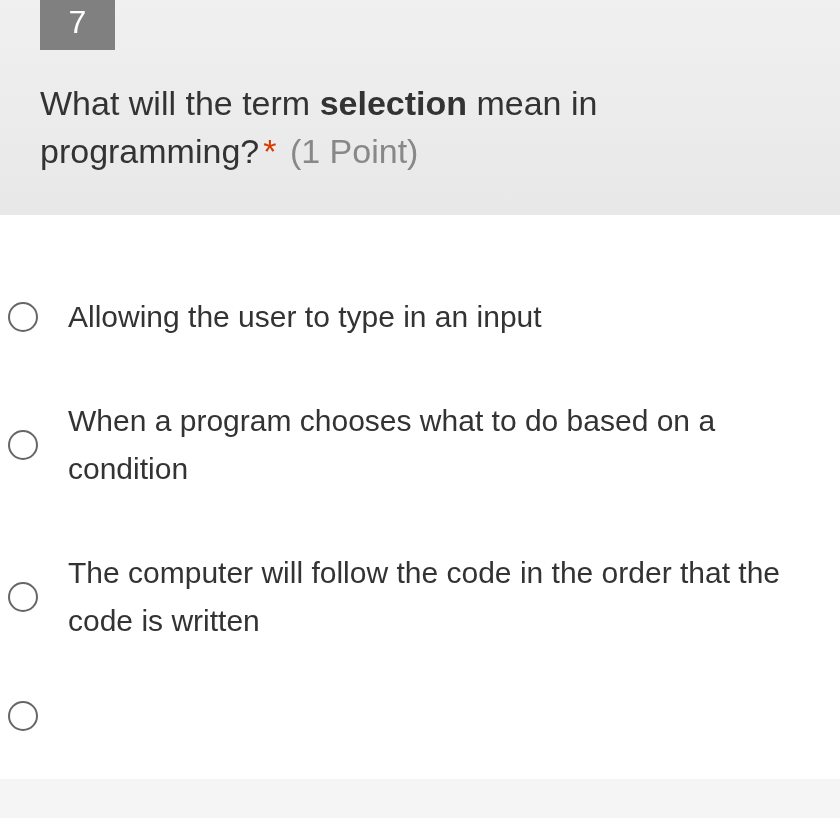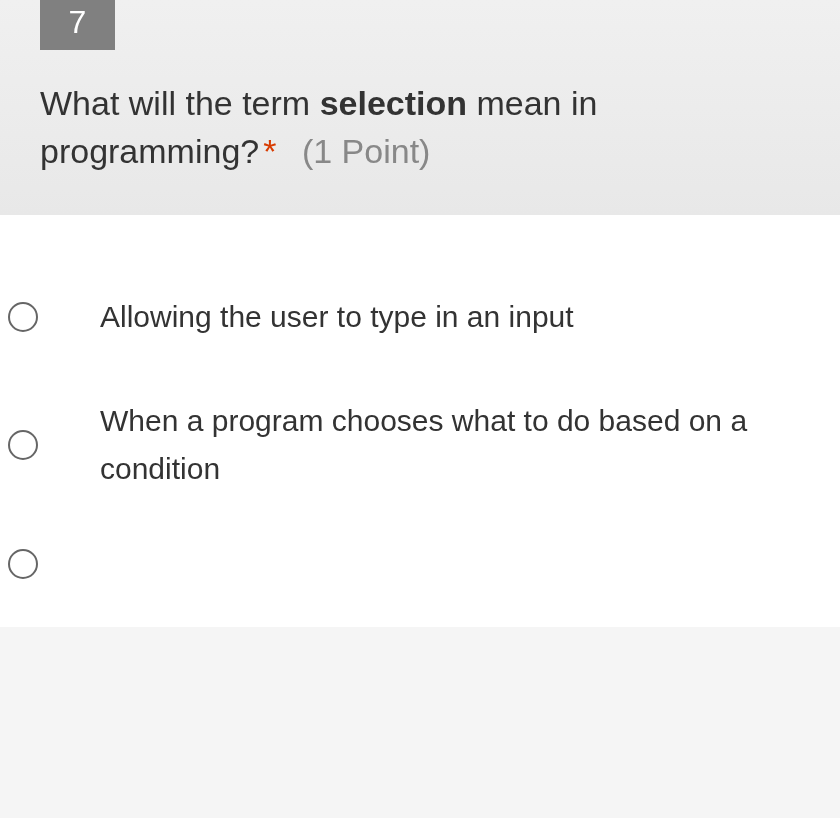--- a/index.html
+++ b/index.html
@@ -39,21 +39,21 @@
     }
     .question-text .bold {
       font-weight: 700;
     }
     .required {
       color: #d83b01;
       margin-left: 4px;
     }
     .points {
       color: #888;
-      margin-left: 16px;
+      margin-left: 4px;
     }
     .options-container {
       background: #fff;
       padding: 50px 0 20px 0;
     }
     .option {
       display: flex;
       align-items: center;
       padding: 28px 0;
       margin: 0;
@@ -67,21 +67,20 @@
       flex-shrink: 0;
       margin-left: 8px;
       margin-right: 30px;
       background: #fff;
     }
     .option-label {
       font-size: 30px;
       color: #333;
       line-height: 1.6;
       font-weight: 400;
-      margin-left: 32px;
     }
   </style>
 </head>
 <body>
 
 <div class="question-header">
   <div class="question-number">7</div>
   <div class="question-text">
     <span>What will the term </span><span class="bold">selection</span><span> mean in programming?</span><span class="required">*</span>
     <span class="points">(1 Point)</span>
@@ -92,14 +91,18 @@
   <div class="option">
     <div class="radio"></div>
     <div class="option-label">Allowing the user to type in an input</div>
   </div>
   <div class="option">
     <div class="radio"></div>
     <div class="option-label">When a program chooses what to do based on a condition</div>
   </div>
   <div class="option">
     <div class="radio"></div>
+    <div class="option-label">The computer will follow the code in the order that the code is written</div>
+  </div>
+  <div class="option">
+    <div class="radio"></div>
   </div>
 </div>
 
 </body></html>

